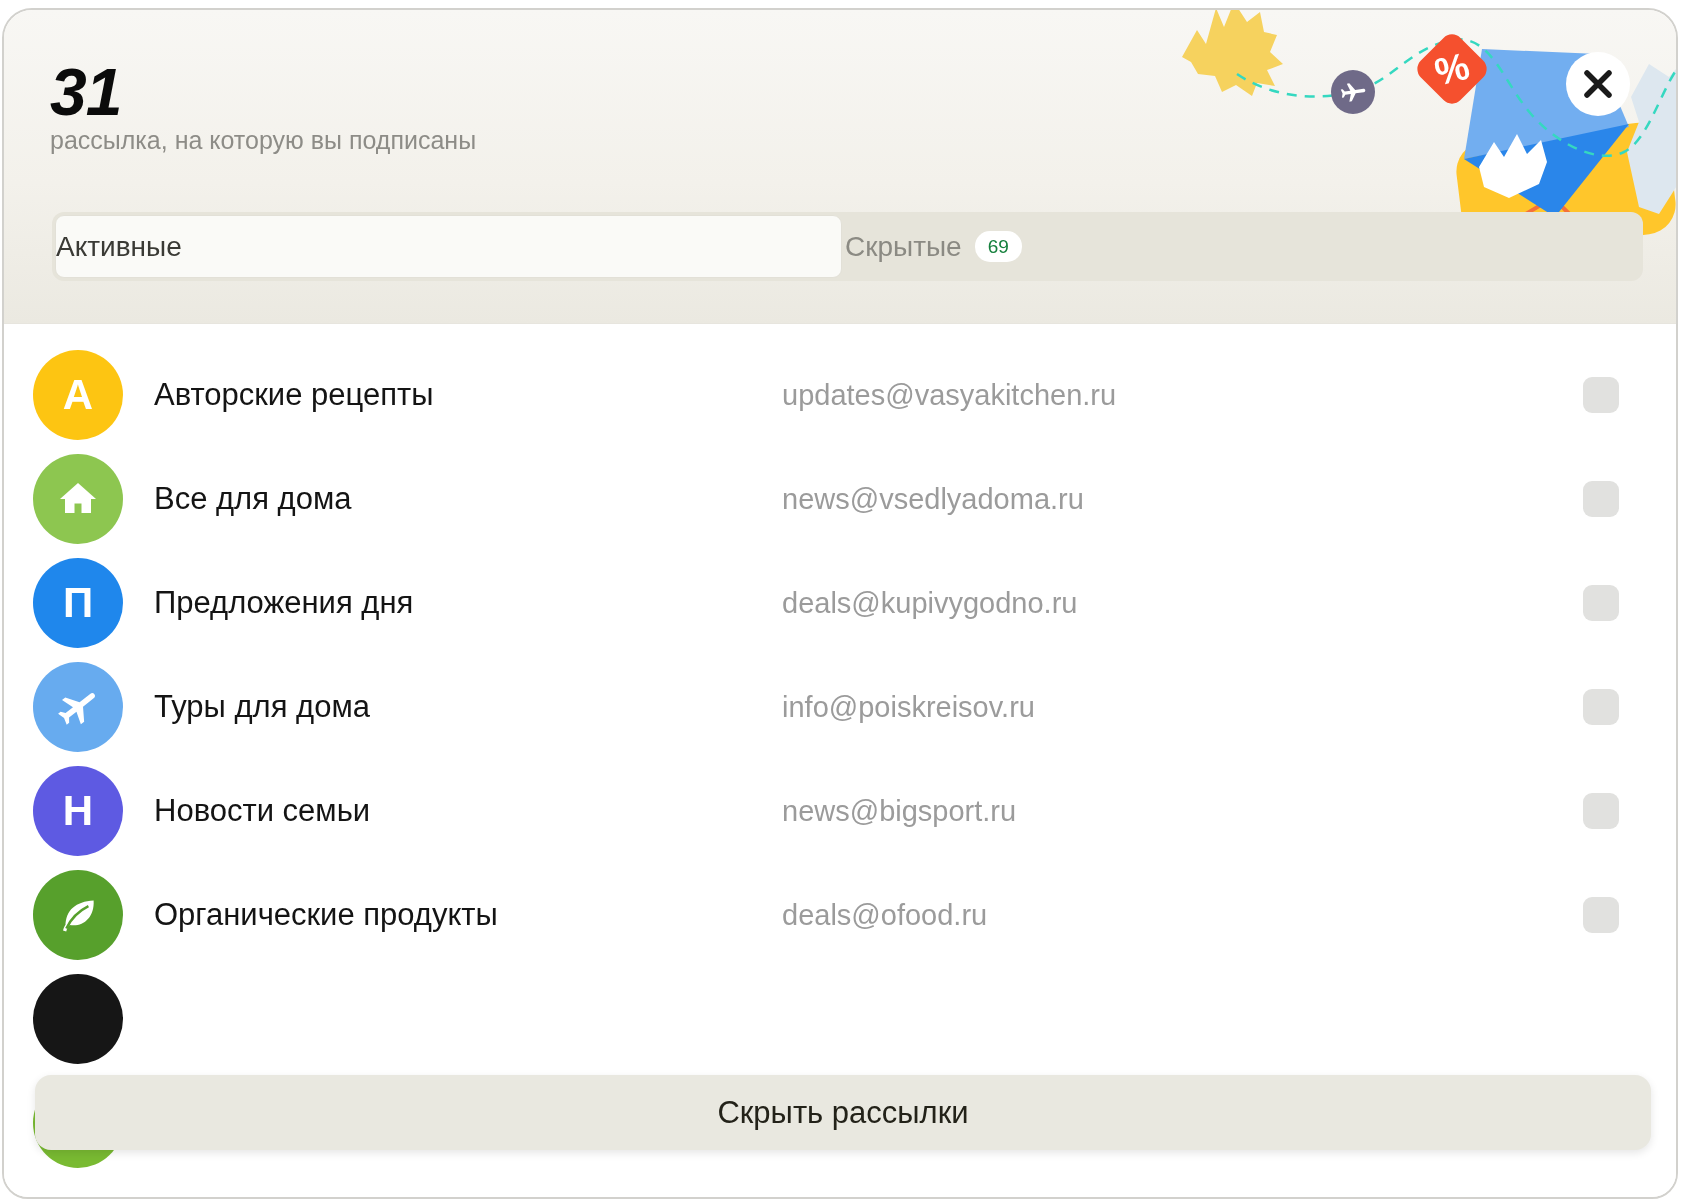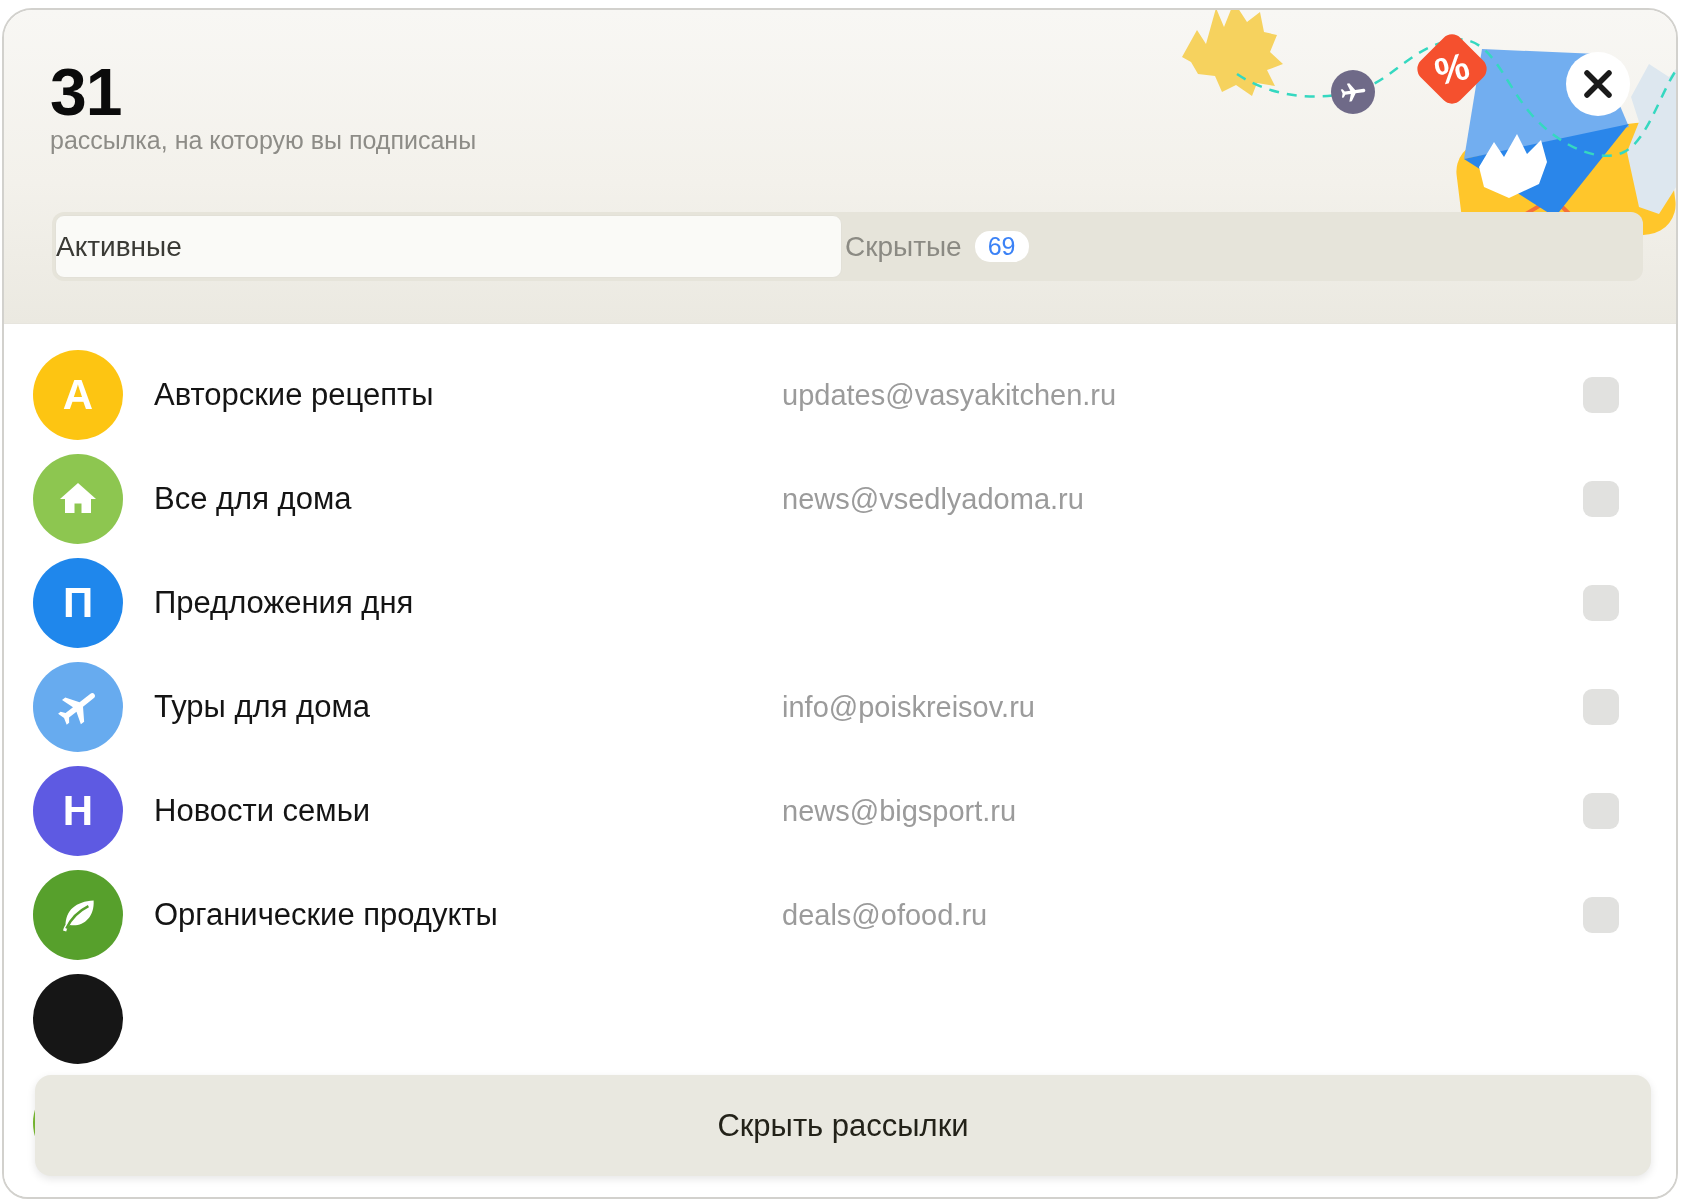--- a/index.html
+++ b/index.html
@@ -5,52 +5,52 @@
   html,body{margin:0;padding:0;background:#ffffff;}
   body{width:1682px;height:1202px;position:relative;overflow:hidden;
        font-family:"Liberation Sans",sans-serif;}
   .card{position:absolute;left:2px;top:8px;width:1676px;height:1191px;
         box-sizing:border-box;border:2px solid #d2d1cd;
         border-radius:30px 30px 26px 26px;overflow:hidden;background:#ffffff;}
   
   .header{position:absolute;left:0;top:0;right:0;height:313px;
           background:linear-gradient(180deg,#f8f7f4 0%,#f3f1eb 55%,#ebe9e1 100%);}
   .count{position:absolute;left:46px;top:44px;font-size:66px;font-weight:700;
-         color:#0b0b0b;letter-spacing:-1px;}
+         color:#0b0b0b;letter-spacing:-1px;font-style:italic;}
   .subtitle{position:absolute;left:46px;top:116px;font-size:25px;color:#8d8c87;}
   
   .tabs{position:absolute;left:48px;top:202px;width:1591px;height:69px;
         background:#e6e4da;border-radius:12px;display:flex;box-sizing:border-box;}
   .tab{display:flex;align-items:center;justify-content:flex-start;font-size:28px;}
   .tab.active{flex:0 0 787px;margin:3px;background:#fafaf7;border:1px solid #e2e0d7;
         border-radius:9px;color:#3a3a35;box-sizing:border-box;}
   .tab.inactive{flex:1;color:#8b8a83;gap:13px;}
-  .badge{background:#ffffff;border-radius:15px;padding:2px 13px;font-size:25px;
-         color:#3b82f6;line-height:27px;}
+  .badge{background:#ffffff;border-radius:15px;padding:2px 13px;font-size:19px;
+         color:#15803d;line-height:27px;}
   
   .decor{position:absolute;left:1075px;top:-8px;width:608px;height:272px;pointer-events:none;}
   .close-btn{position:absolute;left:1562px;top:42px;width:64px;height:64px;
          border-radius:50%;background:#ffffff;display:flex;align-items:center;
          justify-content:center;cursor:pointer;z-index:6;}
   
   .list{position:absolute;left:0;top:313px;right:0;bottom:0;background:#ffffff;
         border-top:1px solid #e7e5de;}
   .rows{padding-top:19px;}
   .row{position:relative;height:104px;}
   .row .avatar{position:absolute;left:29px;top:7px;width:90px;height:90px;
         border-radius:50%;display:flex;align-items:center;justify-content:center;
         color:#ffffff;font-size:42px;font-weight:700;}
   .row .name{position:absolute;left:150px;top:50%;transform:translateY(-50%);
         font-size:31px;color:#141414;}
   .row .email{position:absolute;left:778px;top:50%;transform:translateY(-50%);
         font-size:29px;color:#9b9b9b;}
   .row .checkbox{position:absolute;left:1579px;top:50%;transform:translateY(-50%);
         width:36px;height:36px;border-radius:9px;background:#e1e1df;cursor:pointer;}
   
-  .hide-btn{position:absolute;left:31px;top:1065px;width:1616px;height:101px;
+  .hide-btn{position:absolute;left:31px;top:1065px;width:1616px;height:75px;
         background:#e9e8e0;border:none;border-radius:16px;font-size:31px;
         color:#232219;font-family:"Liberation Sans",sans-serif;cursor:pointer;z-index:5;
         box-shadow:0 3px 8px rgba(0,0,0,0.10);}
 </style>
 </head>
 <body>
 
 <div class="card">
 
   <div class="header">
@@ -118,20 +118,21 @@
             </svg>
           </div>
     <div class="name">Все для дома</div>
     <div class="email">news@vsedlyadoma.ru</div>
     <div class="checkbox"></div>
   </div>
 
   <div class="row">
     <div class="avatar" style="background: rgb(31, 135, 236);">П</div>
     <div class="name">Предложения дня</div>
+    <div class="email">deals@kupivygodno.ru</div>
     <div class="checkbox"></div>
   </div>
 
   <div class="row">
     <div class="avatar" style="background: rgb(103, 171, 239);">
             <svg viewBox="0 0 48 48" width="50" height="50">
               <path fill="#fff" transform="rotate(-38 24 24)" d="M44 24c0 1.5-1.2 2.7-2.7 2.7H28l-8 12h-4l4-12h-9l-3 4h-3l2-6.7-2-6.7h3l3 4h9l-4-12h4l8 12h13.3c1.5 0 2.7 1.2 2.7 2.7z"></path>
             </svg>
           </div>
     <div class="name">Туры для дома</div>

